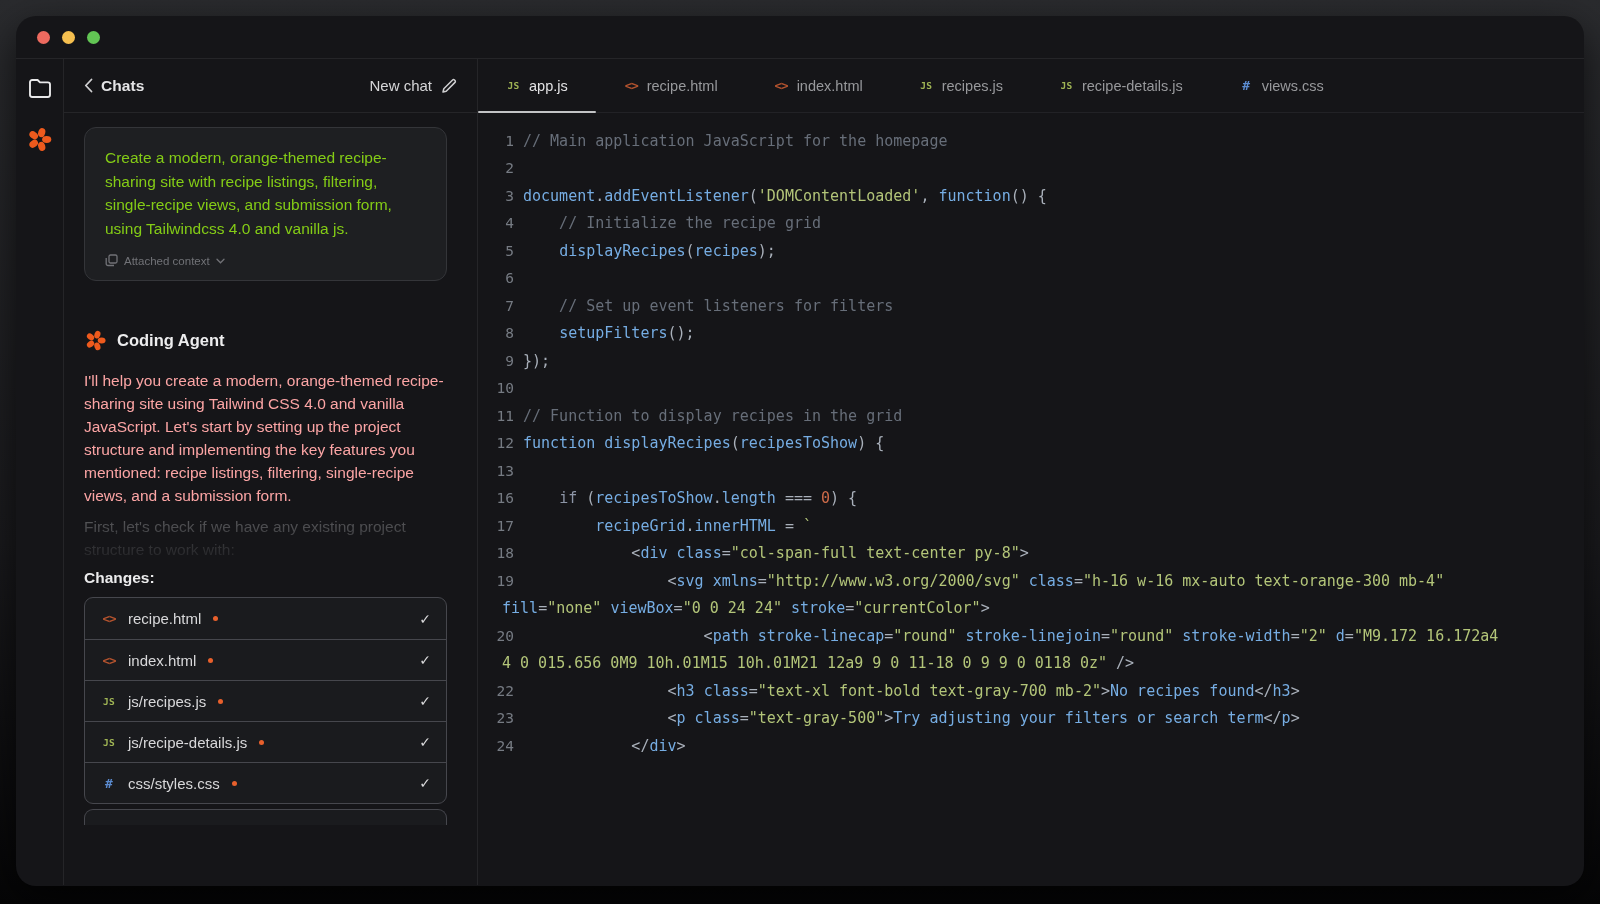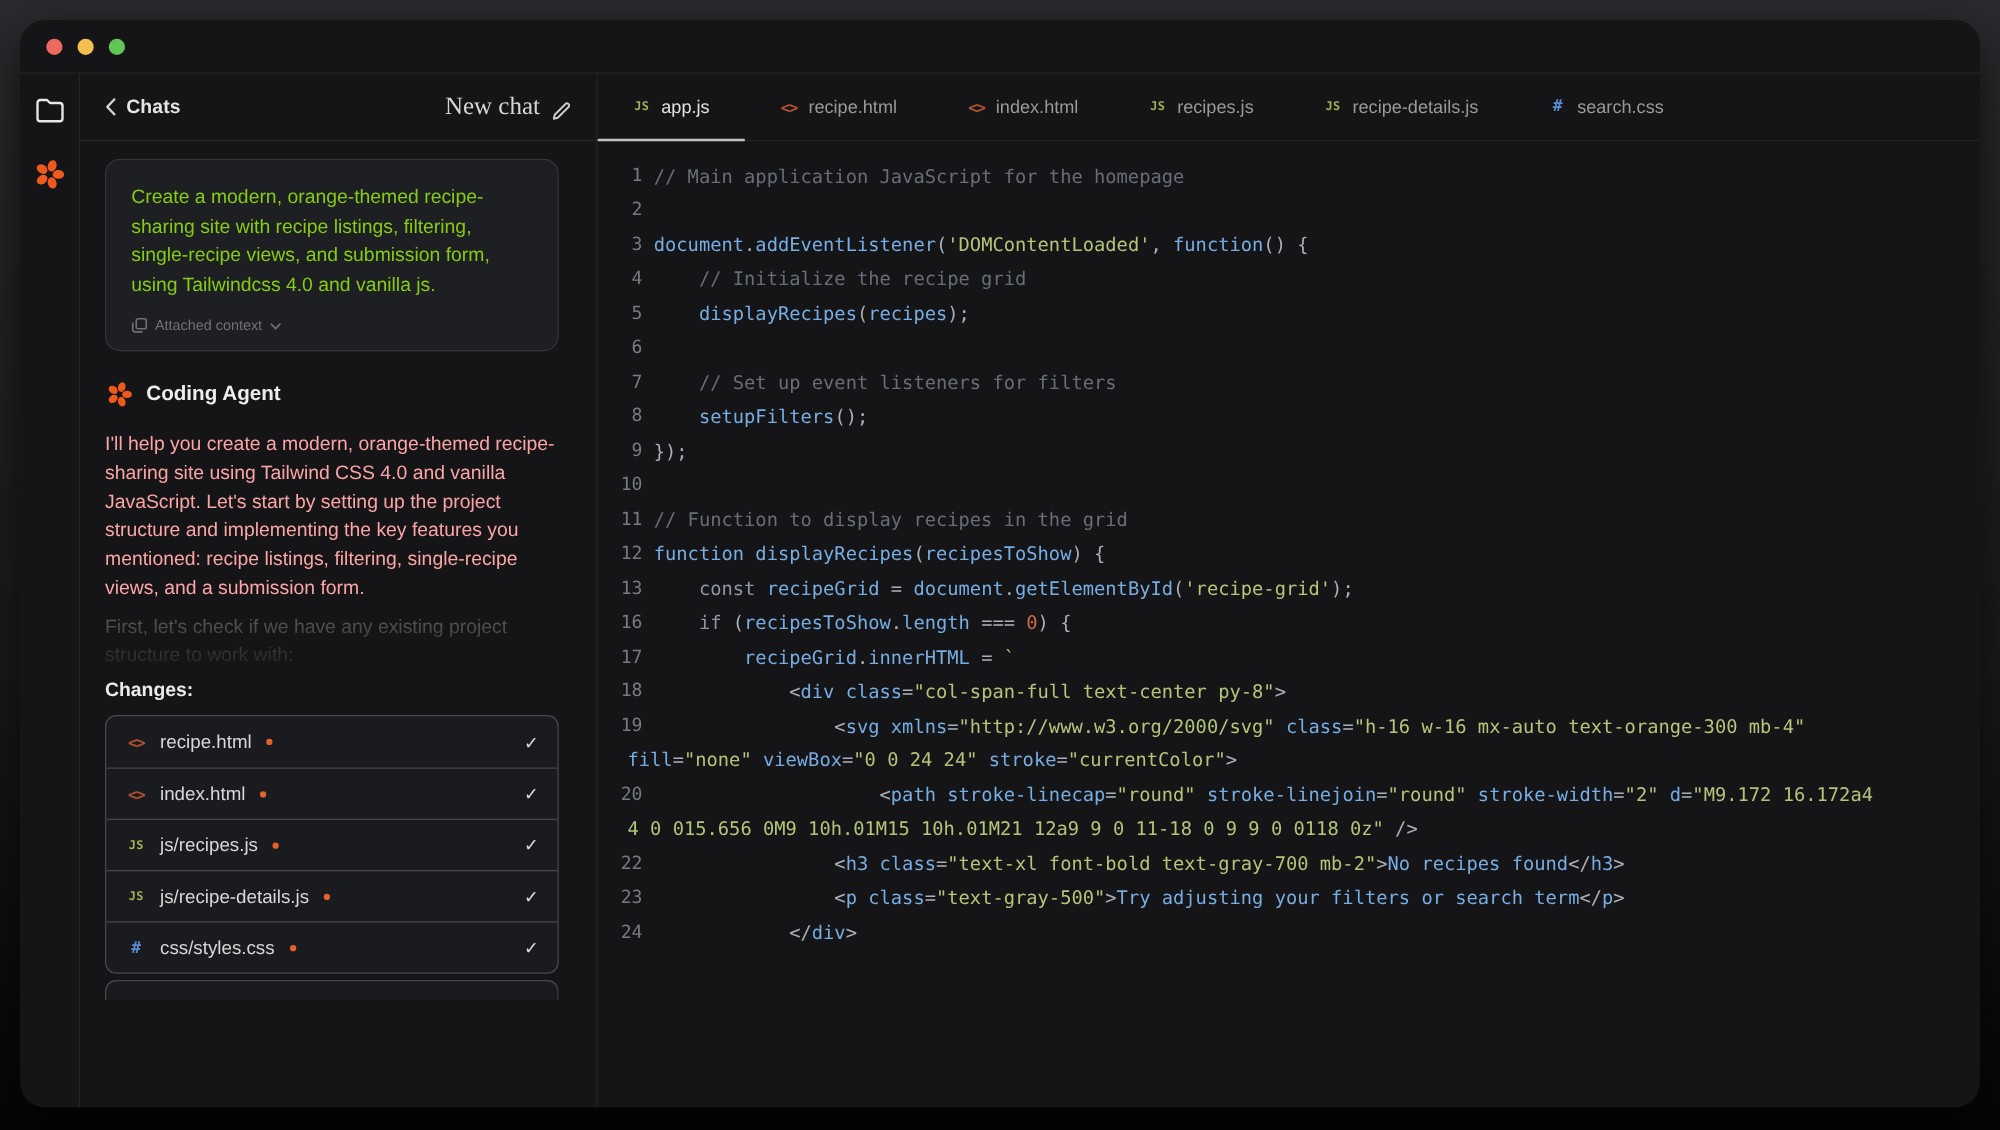--- a/index.html
+++ b/index.html
@@ -17,28 +17,28 @@
   
   .titlebar{height:43px; display:flex; align-items:center; padding-left:21px; gap:12px; border-bottom:1px solid #252528;}
   .tl{width:13px;height:13px;border-radius:50%;}
   
   .main{display:flex; height:826px;}
   .rail{width:48px; border-right:1px solid #252528; display:flex; flex-direction:column; align-items:center; padding-top:17px; gap:26px; flex-shrink:0;}
   .chatpanel{width:414px; border-right:1px solid #252528; display:flex; flex-direction:column; flex-shrink:0;}
   .chat-header{height:54px; border-bottom:1px solid #252528; display:flex; align-items:center; padding:0 20px; gap:8px; flex-shrink:0;}
   .chats-title{font-weight:700; font-size:15.5px; color:#e4e4e6; letter-spacing:.1px;}
   .spacer{flex:1;}
-  .newchat{font-size:20px; color:#d6d6d8; display:flex; align-items:flex-end; gap:9px; cursor:pointer;font-family:Liberation Serif, serif;}
+  .newchat{font-size:15px; color:#d6d6d8; display:flex; align-items:center; gap:9px; cursor:pointer;}
   .chat-body{flex:1; padding:14px 30px 0 20px; overflow:hidden; position:relative;}
   
   .usercard{background:#1e1f22; border:1px solid #343539; border-radius:12px; padding:18px 20px 13px 20px;}
   .usercard p{font-size:15.5px; line-height:23.5px; color:#84cc16;}
   .attachrow{margin-top:14px; display:flex; align-items:center; gap:6px; color:#717277; font-size:11.5px; cursor:pointer;}
   
-  .agentrow{margin-top:23px; display:flex; align-items:center; gap:10px;}
+  .agentrow{margin-top:48px; display:flex; align-items:center; gap:10px;}
   .agentname{font-weight:700; font-size:16.5px; color:#ededee;}
   .agentmsg{margin-top:17px; font-size:15.5px; line-height:23px; color:#fca5a5;}
   .fadedmsg{margin-top:8px; font-size:15.5px; line-height:23px; color:#97989b;
     -webkit-mask-image:linear-gradient(180deg,rgba(0,0,0,.55) 0%,rgba(0,0,0,.28) 55%,rgba(0,0,0,.10) 100%);
             mask-image:linear-gradient(180deg,rgba(0,0,0,.55) 0%,rgba(0,0,0,.28) 55%,rgba(0,0,0,.10) 100%);}
   .changes-h{margin-top:8px; font-weight:700; font-size:15.5px; color:#ebebec;}
   .fileslist{margin-top:10px; border:1px solid #46474d; border-radius:9px; overflow:hidden; background:#1a1b1e;}
   .frow{height:41px; display:flex; align-items:center; padding:0 15px; gap:10px; cursor:pointer;}
   .frow + .frow{border-top:1px solid #46474d;}
   .fname{font-size:15px; color:#d8d8da;}
@@ -205,21 +205,21 @@
           <div class="tab">
     <span class="ficon t-js" style="color: rgb(159, 180, 84);">JS</span>
     <span class="tlabel">recipes.js</span>
   </div>
           <div class="tab">
     <span class="ficon t-js" style="color: rgb(159, 180, 84);">JS</span>
     <span class="tlabel">recipe-details.js</span>
   </div>
           <div class="tab">
     <span class="ficon t-css" style="color: rgb(91, 139, 208);">#</span>
-    <span class="tlabel">search.css</span>
+    <span class="tlabel">views.css</span>
   </div>
         </div>
       <div class="code">
           <div class="crow">
     <span class="gut">1</span>
     <span class="ctx"><span class="c">// Main application JavaScript for the homepage</span></span>
   </div>
           <div class="crow">
     <span class="gut">2</span>
     <span class="ctx"></span>
@@ -259,21 +259,20 @@
           <div class="crow">
     <span class="gut">11</span>
     <span class="ctx"><span class="c">// Function to display recipes in the grid</span></span>
   </div>
           <div class="crow">
     <span class="gut">12</span>
     <span class="ctx"><span class="b">function </span><span class="b">displayRecipes</span><span class="g">(</span><span class="b">recipesToShow</span><span class="g">) {</span></span>
   </div>
           <div class="crow">
     <span class="gut">13</span>
-    <span class="ctx"><span class="g">    </span><span class="k">const</span><span class="g"> </span><span class="b">recipeGrid</span><span class="g"> = </span><span class="b">document</span><span class="g">.</span><span class="b">getElementById</span><span class="g">(</span><span class="s">'recipe-grid'</span><span class="g">);</span></span>
   </div>
           <div class="crow">
     <span class="gut">16</span>
     <span class="ctx"><span class="g">    </span><span class="k">if</span><span class="g"> (</span><span class="b">recipesToShow</span><span class="g">.</span><span class="b">length</span><span class="g"> === </span><span class="n">0</span><span class="g">) {</span></span>
   </div>
           <div class="crow">
     <span class="gut">17</span>
     <span class="ctx"><span class="g">        </span><span class="b">recipeGrid</span><span class="g">.</span><span class="b">innerHTML</span><span class="g"> = </span><span class="s">`</span></span>
   </div>
           <div class="crow">

